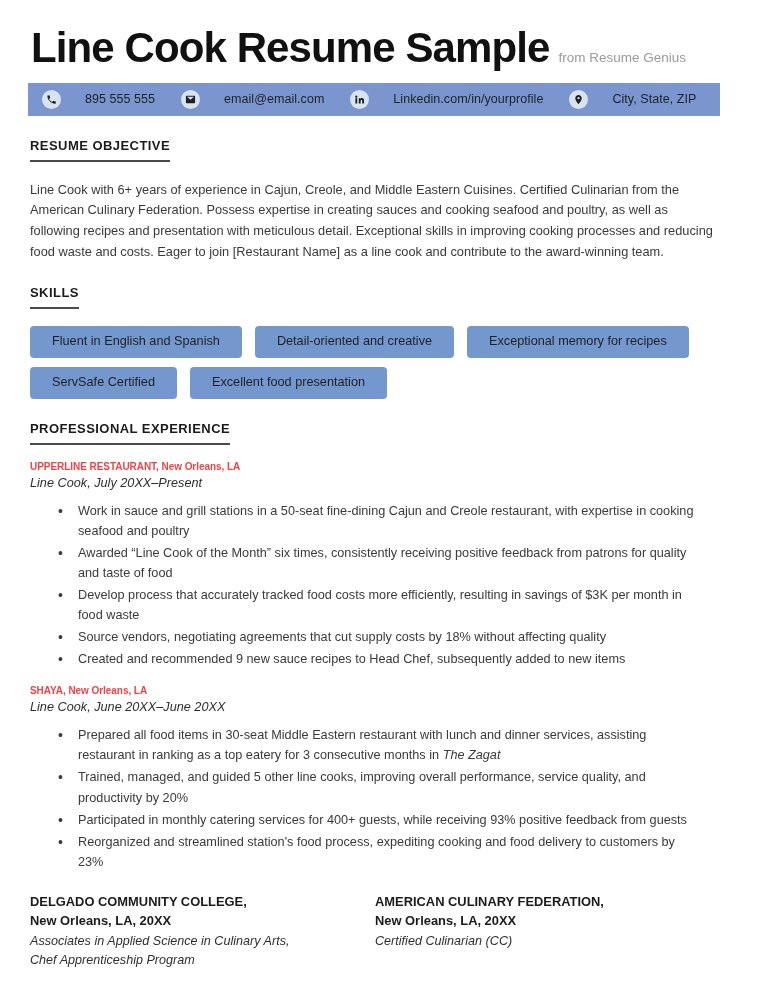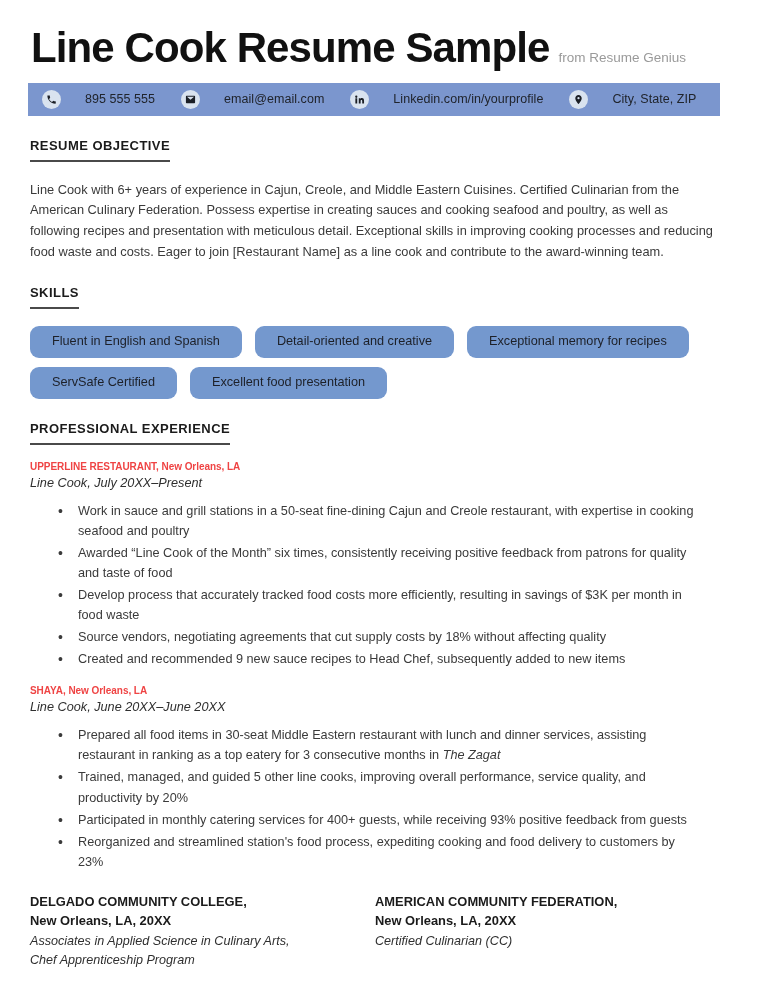--- a/index.html
+++ b/index.html
@@ -107,21 +107,21 @@
   .skills-wrap {
     margin-top: 17px;
     display: flex;
     flex-wrap: wrap;
     gap: 9px 13px;
     margin-left: 2px;
     max-width: 700px;
   }
   .skill-pill {
     background: #7498ce;
-    border-radius: 9px;
+    border-radius: 4px;
     padding: 9px 22px;
     font-size: 12.7px;
     color: #1d2028;
     text-align: center;
     line-height: 1.1;
   }
 
   
   .job { margin-top: 16px; margin-left: 2px; }
   .job-company {
@@ -282,21 +282,21 @@
           <div>New Orleans, LA, 20XX</div>
         </div>
         <div class="edu-degree">
           <div>Associates in Applied Science in Culinary Arts,</div>
           <div>Chef Apprenticeship Program</div>
         </div>
       </div>
 
       <div class="edu-col">
         <div class="edu-school">
-          <div>AMERICAN COMMUNITY FEDERATION,</div>
+          <div>AMERICAN CULINARY FEDERATION,</div>
           <div>New Orleans, LA, 20XX</div>
         </div>
         <div class="edu-degree">
           <div>Certified Culinarian (CC)</div>
           <div></div>
         </div>
       </div>
 
     </div>
   </div>

